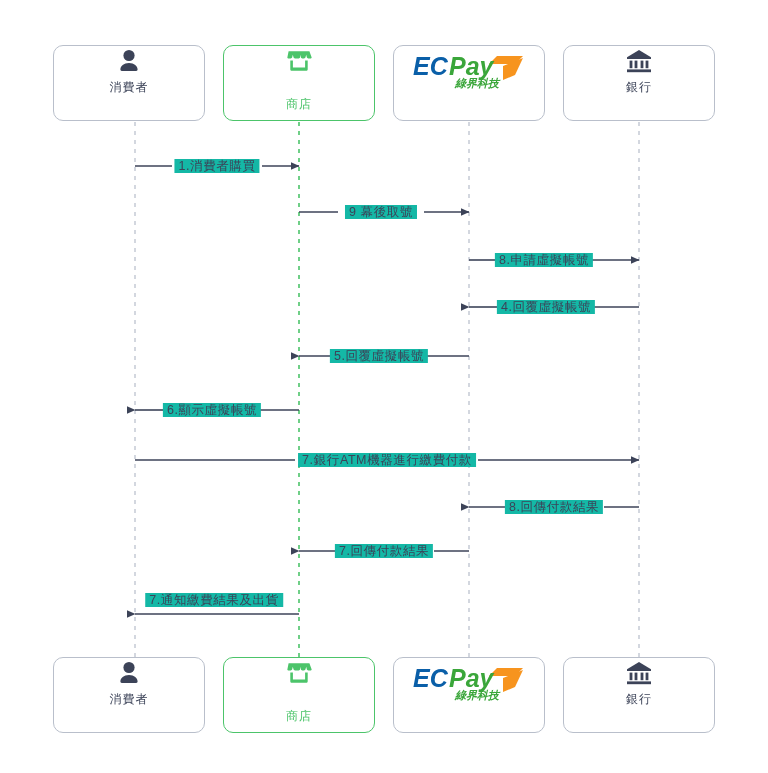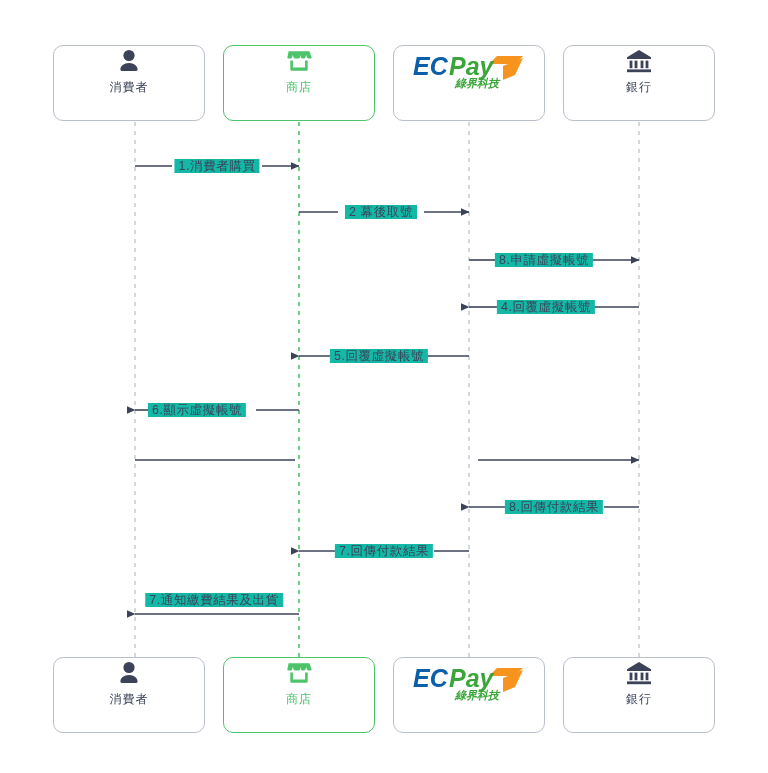--- a/index.html
+++ b/index.html
@@ -18,21 +18,21 @@
     width:152px;height:76px;
     border:1px solid #b9bfcb;
     border-radius:10px;
     background:#ffffff;
     box-sizing:border-box;
     display:flex;
     flex-direction:column;
     align-items:center;
     justify-content:flex-start;
   }
-  .actor.green{border-color:#4cc46a;}
+  .actor.green{border-color:#4cc46a;gap:17px;}
   .actor .icon{display:flex;align-items:center;justify-content:center;height:30px;margin-bottom:3px;}
   .actor .label{
     font-size:12px;
     color:#3c4358;
     letter-spacing:1px;
     line-height:16px;
   }
   .actor.green .label{color:#4cc46a;}
 
   
@@ -151,25 +151,26 @@
         <rect x="8.6" y="12.6" width="2.8" height="7.6" fill="#3c4358"></rect>
         <rect x="14.6" y="12.6" width="2.8" height="7.6" fill="#3c4358"></rect>
         <rect x="19.6" y="12.6" width="2.8" height="7.6" fill="#3c4358"></rect>
         <rect x="1" y="21.4" width="24" height="2.8" fill="#3c4358"></rect>
       </svg>
     </span>
     <span class="label">銀行</span>
   </div>
 
   <div class="msg-label" style="left:217px;top:166px;">1.消費者購買</div>
-  <div class="msg-label" style="left:381px;top:212px;">2 幕後取號</div>
+  <div class="msg-label" style="left:381px;top:212px;">9 幕後取號</div>
   <div class="msg-label" style="left:544px;top:260px;">8.申請虛擬帳號</div>
   <div class="msg-label" style="left:546px;top:307px;">4.回覆虛擬帳號</div>
   <div class="msg-label" style="left:379px;top:356px;">5.回覆虛擬帳號</div>
-  <div class="msg-label" style="left:197px;top:410px;">6.顯示虛擬帳號</div>
+  <div class="msg-label" style="left:212px;top:410px;">6.顯示虛擬帳號</div>
+  <div class="msg-label" style="left:387px;top:460px;">7.銀行ATM機器進行繳費付款</div>
   <div class="msg-label" style="left:554px;top:507px;">8.回傳付款結果</div>
   <div class="msg-label" style="left:384px;top:551px;">7.回傳付款結果</div>
   <div class="msg-label above" style="left:214px;top:607px;">7.通知繳費結果及出貨</div>
 
   <div class="actor" style="left:53px;top:657px;">
     <span class="icon">
       <svg width="24" height="26" viewBox="0 0 24 26" xmlns="http://www.w3.org/2000/svg">
         <circle cx="12" cy="7.5" r="5.6" fill="#3c4358"></circle>
         <path d="M12 15c-5.2 0-8.6 3.1-8.6 6.6 0 .9.5 1.4 1.4 1.4h14.4c.9 0 1.4-.5 1.4-1.4C20.6 18.1 17.2 15 12 15z" fill="#3c4358"></path>
       </svg>

